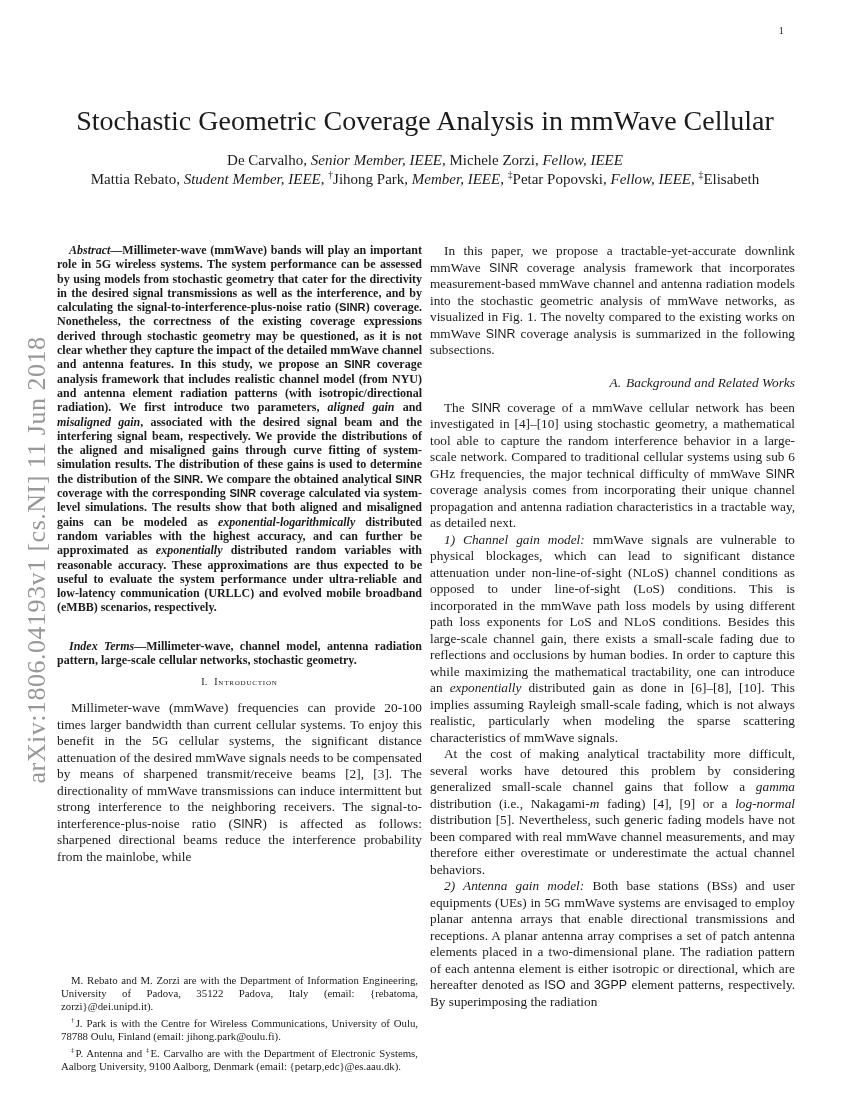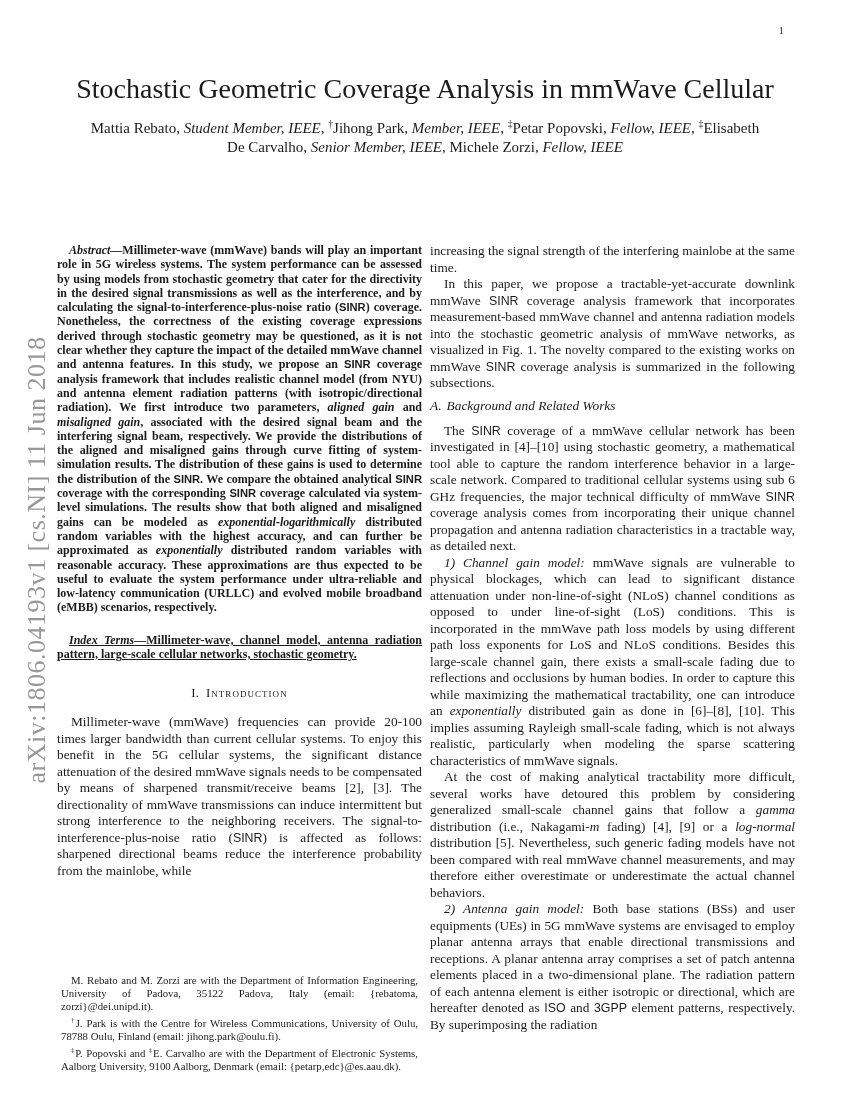--- a/index.html
+++ b/index.html
@@ -24,21 +24,21 @@
     position: absolute;
     left: 37px;
     top: 560px;
     transform: translate(-50%, -50%) rotate(-90deg);
     transform-origin: center;
     white-space: nowrap;
     font-size: 26px;
     color: #989898;
     letter-spacing: 0.5px;
   }
-  header { padding-top: 72px; text-align: center; }
+  header { padding-top: 72px; text-align: center; margin-top: 32px; }
   .title {
     font-size: 28px;
     font-weight: normal;
     margin: 0;
     line-height: 1.2;
   }
   .authors {
     margin-top: 13px;
     font-size: 15px;
     line-height: 1.32;
@@ -56,43 +56,43 @@
   }
   .col { flex: 1 1 0; min-width: 0; hyphens: auto; }
   .col-left { display: flex; flex-direction: column; }
   .abstract, .index-terms {
     font-size: 12px;
     line-height: 14.3px;
     font-weight: bold;
     margin: 0;
     text-indent: 12px;
   }
-  .index-terms { margin-top: 18px; text-decoration: underline; }
+  .index-terms { margin-top: 24px; }
   .section-heading {
     font-weight: normal;
-    font-size: 13px;
+    font-size: 10px;
     text-align: center;
-    margin: 24px 0 13px 0;
+    margin: 9px 0 13px 0;
     text-indent: 0;
   }
   .section-heading .num { margin-right: 7px; }
   .sc { font-variant: small-caps; letter-spacing: 0.08em; }
   .body-par {
     font-size: 13.3px;
     line-height: 16.5px;
     margin: 0;
     text-indent: 14px;
   }
   .noindent { text-indent: 0; }
   .subsection-heading {
     font-weight: normal;
     font-style: italic;
     font-size: 13.4px;
-    text-align: left;
-    margin: 6px 0 9px 0;
+    text-align: right;
+    margin: 16px 0 9px 0;
   }
   .subsection-heading .lbl { margin-right: 5px; }
   .footnotes {
     margin-top: auto;
     padding-top: 6px;
     font-size: 10.8px;
     line-height: 13px;
   }
   .footnotes p { margin: 4px; text-indent: 10px; }
   .it { font-style: italic; }
@@ -105,43 +105,42 @@
 
   <div class="page-number">1</div>
 
   <div class="arxiv-banner">arXiv:1806.04193v1 [cs.NI] 11 Jun 2018</div>
 
   <header>
     <h1 class="title">
       <div>Stochastic Geometric Coverage Analysis in mmWave Cellular</div>
     </h1>
     <div class="authors">
+      <div><span>De Carvalho, </span><span class="it">Senior Member, IEEE</span><span>, Michele Zorzi, </span><span class="it">Fellow, IEEE</span></div>
       <div><span>Mattia Rebato, </span><span class="it">Student Member, IEEE</span><span>, </span><sup>†</sup><span>Jihong Park, </span><span class="it">Member, IEEE</span><span>, </span><sup>‡</sup><span>Petar Popovski, </span><span class="it">Fellow, IEEE</span><span>, </span><sup>‡</sup><span>Elisabeth</span></div>
-      <div><span>De Carvalho, </span><span class="it">Senior Member, IEEE</span><span>, Michele Zorzi, </span><span class="it">Fellow, IEEE</span></div>
     </div>
   </header>
 
   <div class="columns">
 
     <div class="col col-left">
       <p class="abstract"><span class="it">Abstract</span><span>—Millimeter-wave (mmWave) bands will play an important role in 5G wireless systems. The system performance can be assessed by using models from stochastic geometry that cater for the directivity in the desired signal transmissions as well as the interference, and by calculating the signal-to-interference-plus-noise ratio (<span class="sf">SINR</span>) coverage. Nonetheless, the correctness of the existing coverage expressions derived through stochastic geometry may be questioned, as it is not clear whether they capture the impact of the detailed mmWave channel and antenna features. In this study, we propose an <span class="sf">SINR</span> coverage analysis framework that includes realistic channel model (from NYU) and antenna element radiation patterns (with isotropic/directional radiation). We first introduce two parameters, </span><span class="it">aligned gain</span><span> and </span><span class="it">misaligned gain</span><span>, associated with the desired signal beam and the interfering signal beam, respectively. We provide the distributions of the aligned and misaligned gains through curve fitting of system-simulation results. The distribution of these gains is used to determine the distribution of the <span class="sf">SINR</span>. We compare the obtained analytical <span class="sf">SINR</span> coverage with the corresponding <span class="sf">SINR</span> coverage calculated via system-level simulations. The results show that both aligned and misaligned gains can be modeled as </span><span class="it">exponential-logarithmically</span><span> distributed random variables with the highest accuracy, and can further be approximated as </span><span class="it">exponentially</span><span> distributed random variables with reasonable accuracy. These approximations are thus expected to be useful to evaluate the system performance under ultra-reliable and low-latency communication (URLLC) and evolved mobile broadband (eMBB) scenarios, respectively.</span></p>
       <p class="index-terms"><span class="it">Index Terms</span><span>—Millimeter-wave, channel model, antenna radiation pattern, large-scale cellular networks, stochastic geometry.</span></p>
       <h2 class="section-heading">
         <span class="num">I.</span><span class="sc">Introduction</span>
       </h2>
       <p class="body-par"><span>Millimeter-wave (mmWave) frequencies can provide 20-100 times larger bandwidth than current cellular systems. To enjoy this benefit in the 5G cellular systems, the significant distance attenuation of the desired mmWave signals needs to be compensated by means of sharpened transmit/receive beams [2], [3]. The directionality of mmWave transmissions can induce intermittent but strong interference to the neighboring receivers. The signal-to-interference-plus-noise ratio (<span class="sf">SINR</span>) is affected as follows: sharpened directional beams reduce the interference probability from the mainlobe, while</span></p>
       <div class="footnotes">
         <p><span>M. Rebato and M. Zorzi are with the Department of Information Engineering, University of Padova, 35122 Padova, Italy (email: {rebatoma, zorzi}@dei.unipd.it).</span></p>
         <p><sup>†</sup><span>J. Park is with the Centre for Wireless Communications, University of Oulu, 78788 Oulu, Finland (email: jihong.park@oulu.fi).</span></p>
-        <p><sup>‡</sup><span>P. Popovski and </span><sup>‡</sup><span>E. Carvalho are with the Department of Electronic Systems, Aalborg University, 9100 Aalborg, Denmark (email: {petarp,edc}@es.aau.dk).</span></p>
+        <p><sup>‡</sup><span>P. Antenna and </span><sup>‡</sup><span>E. Carvalho are with the Department of Electronic Systems, Aalborg University, 9100 Aalborg, Denmark (email: {petarp,edc}@es.aau.dk).</span></p>
       </div>
     </div>
 
     <div class="col col-right">
-      <p class="body-par noindent"><span>increasing the signal strength of the interfering mainlobe at the same time.</span></p>
       <p class="body-par"><span>In this paper, we propose a tractable-yet-accurate downlink mmWave <span class="sf">SINR</span> coverage analysis framework that incorporates measurement-based mmWave channel and antenna radiation models into the stochastic geometric analysis of mmWave networks, as visualized in Fig. 1. The novelty compared to the existing works on mmWave <span class="sf">SINR</span> coverage analysis is summarized in the following subsections.</span></p>
       <h3 class="subsection-heading">
         <span class="lbl">A.</span><span>Background and Related Works</span>
       </h3>
       <p class="body-par"><span>The <span class="sf">SINR</span> coverage of a mmWave cellular network has been investigated in [4]–[10] using stochastic geometry, a mathematical tool able to capture the random interference behavior in a large-scale network. Compared to traditional cellular systems using sub 6 GHz frequencies, the major technical difficulty of mmWave <span class="sf">SINR</span> coverage analysis comes from incorporating their unique channel propagation and antenna radiation characteristics in a tractable way, as detailed next.</span></p>
       <p class="body-par"><span class="it">1) Channel gain model:</span><span> mmWave signals are vulnerable to physical blockages, which can lead to significant distance attenuation under non-line-of-sight (NLoS) channel conditions as opposed to under line-of-sight (LoS) conditions. This is incorporated in the mmWave path loss models by using different path loss exponents for LoS and NLoS conditions. Besides this large-scale channel gain, there exists a small-scale fading due to reflections and occlusions by human bodies. In order to capture this while maximizing the mathematical tractability, one can introduce an </span><span class="it">exponentially</span><span> distributed gain as done in [6]–[8], [10]. This implies assuming Rayleigh small-scale fading, which is not always realistic, particularly when modeling the sparse scattering characteristics of mmWave signals.</span></p>
       <p class="body-par"><span>At the cost of making analytical tractability more difficult, several works have detoured this problem by considering generalized small-scale channel gains that follow a </span><span class="it">gamma</span><span> distribution (i.e., Nakagami-</span><span class="it">m</span><span> fading) [4], [9] or a </span><span class="it">log-normal</span><span> distribution [5]. Nevertheless, such generic fading models have not been compared with real mmWave channel measurements, and may therefore either overestimate or underestimate the actual channel behaviors.</span></p>
       <p class="body-par"><span class="it">2) Antenna gain model:</span><span> Both base stations (BSs) and user equipments (UEs) in 5G mmWave systems are envisaged to employ planar antenna arrays that enable directional transmissions and receptions. A planar antenna array comprises a set of patch antenna elements placed in a two-dimensional plane. The radiation pattern of each antenna element is either isotropic or directional, which are hereafter denoted as <span class="sf">ISO</span> and <span class="sf">3GPP</span> element patterns, respectively. By superimposing the radiation</span></p>
     </div>
 

